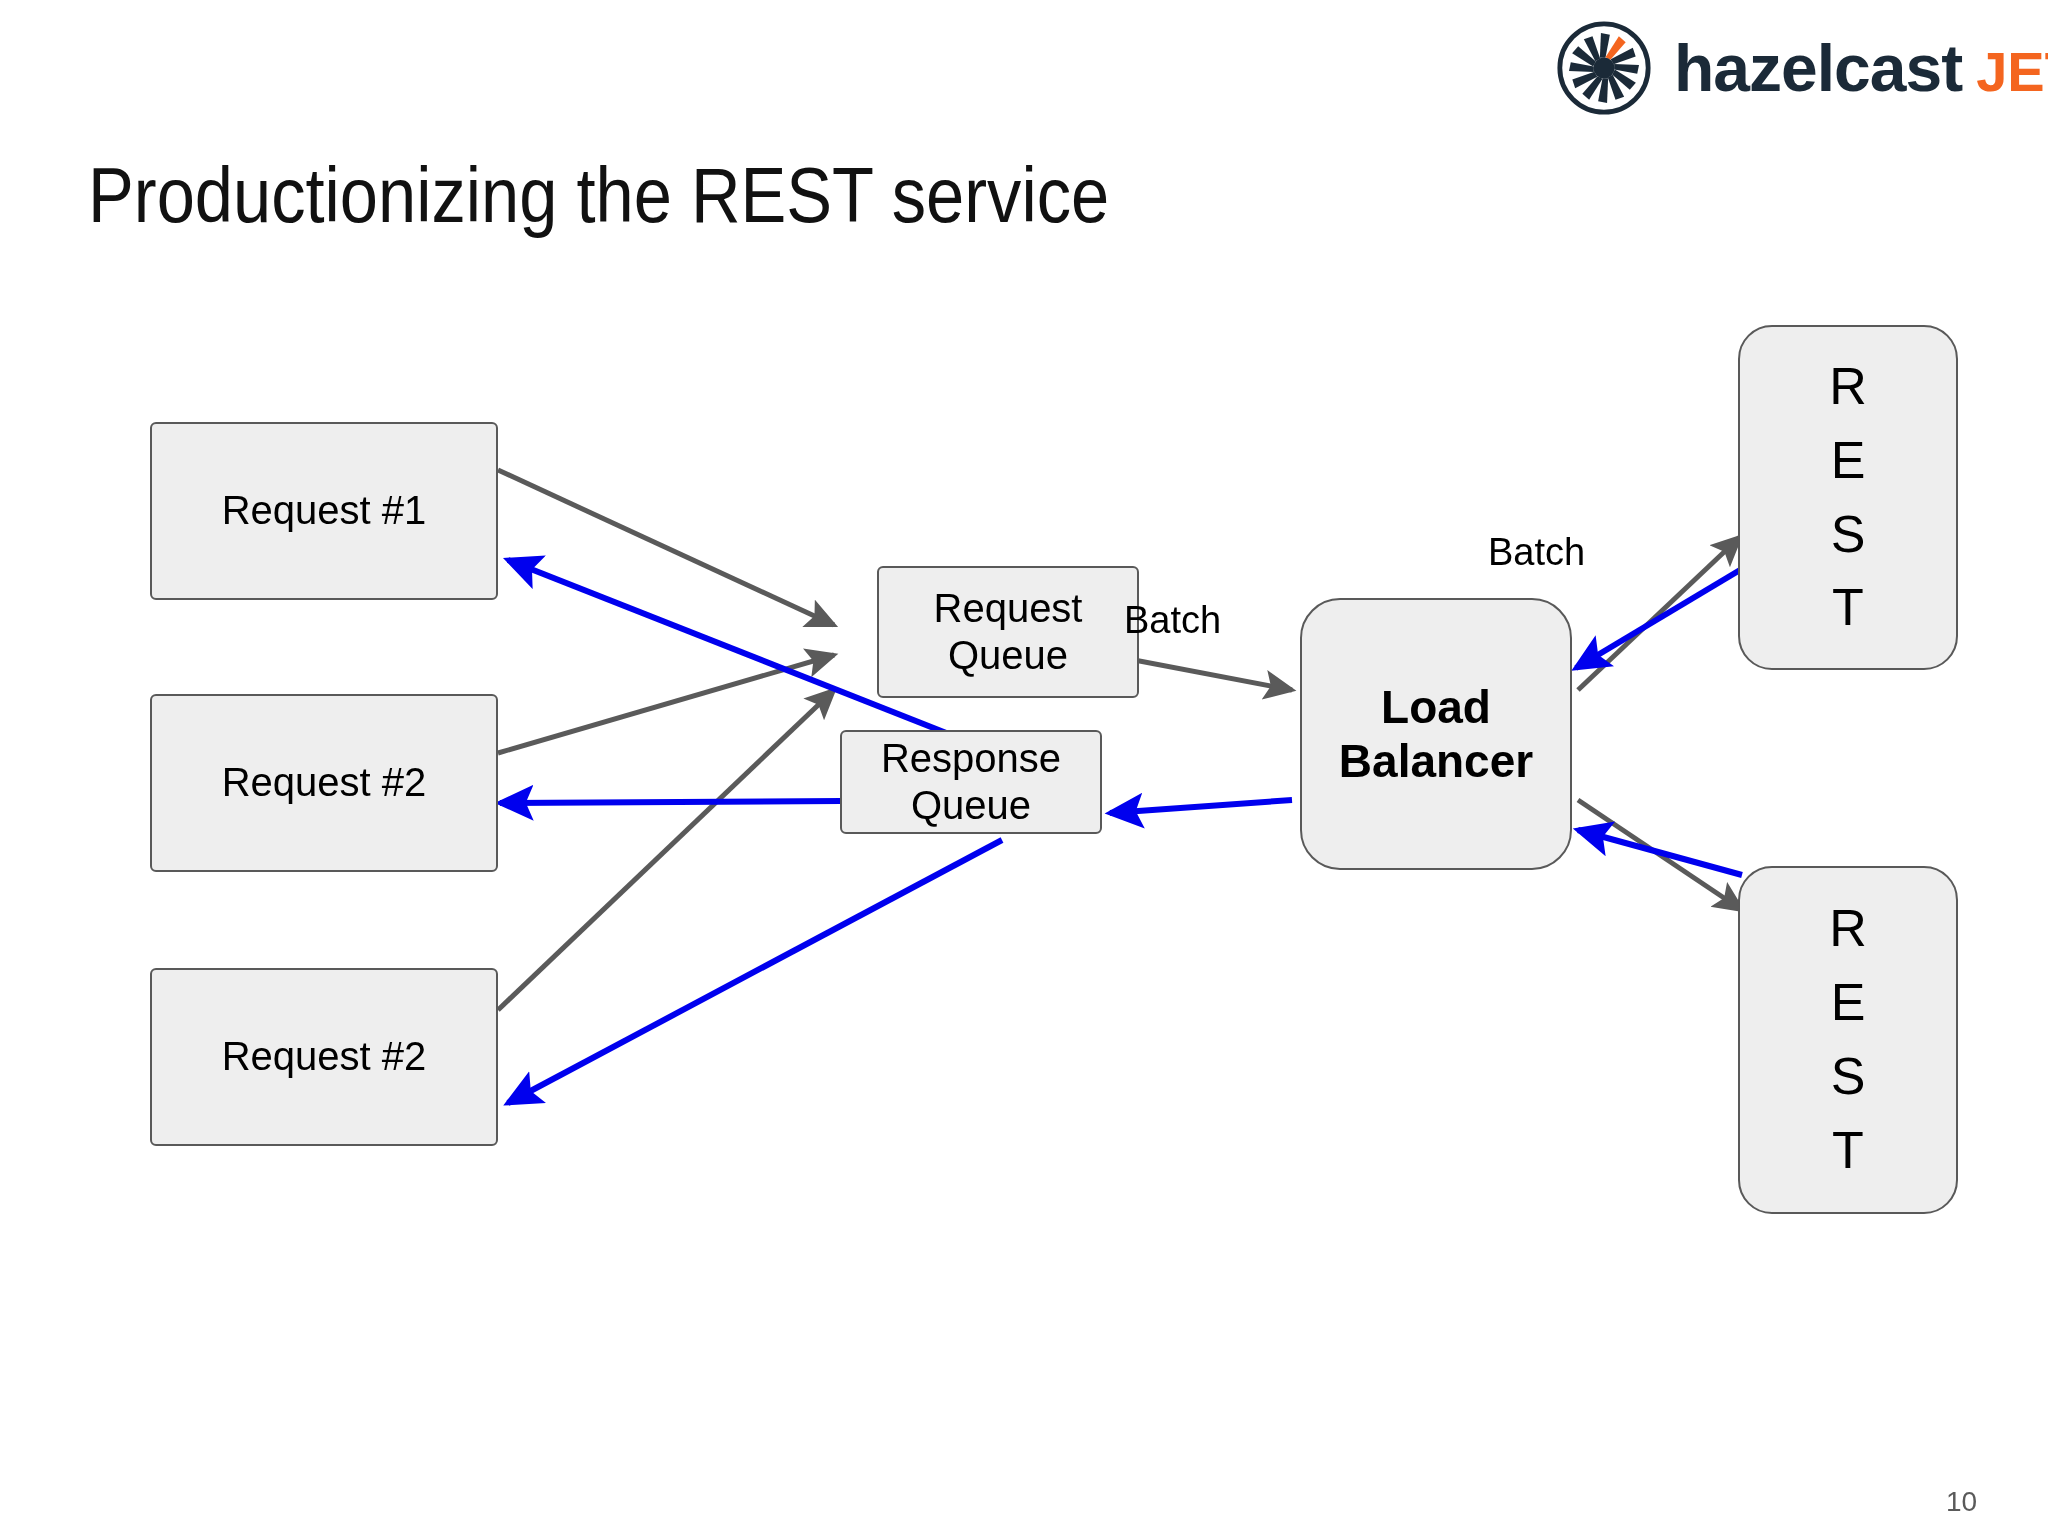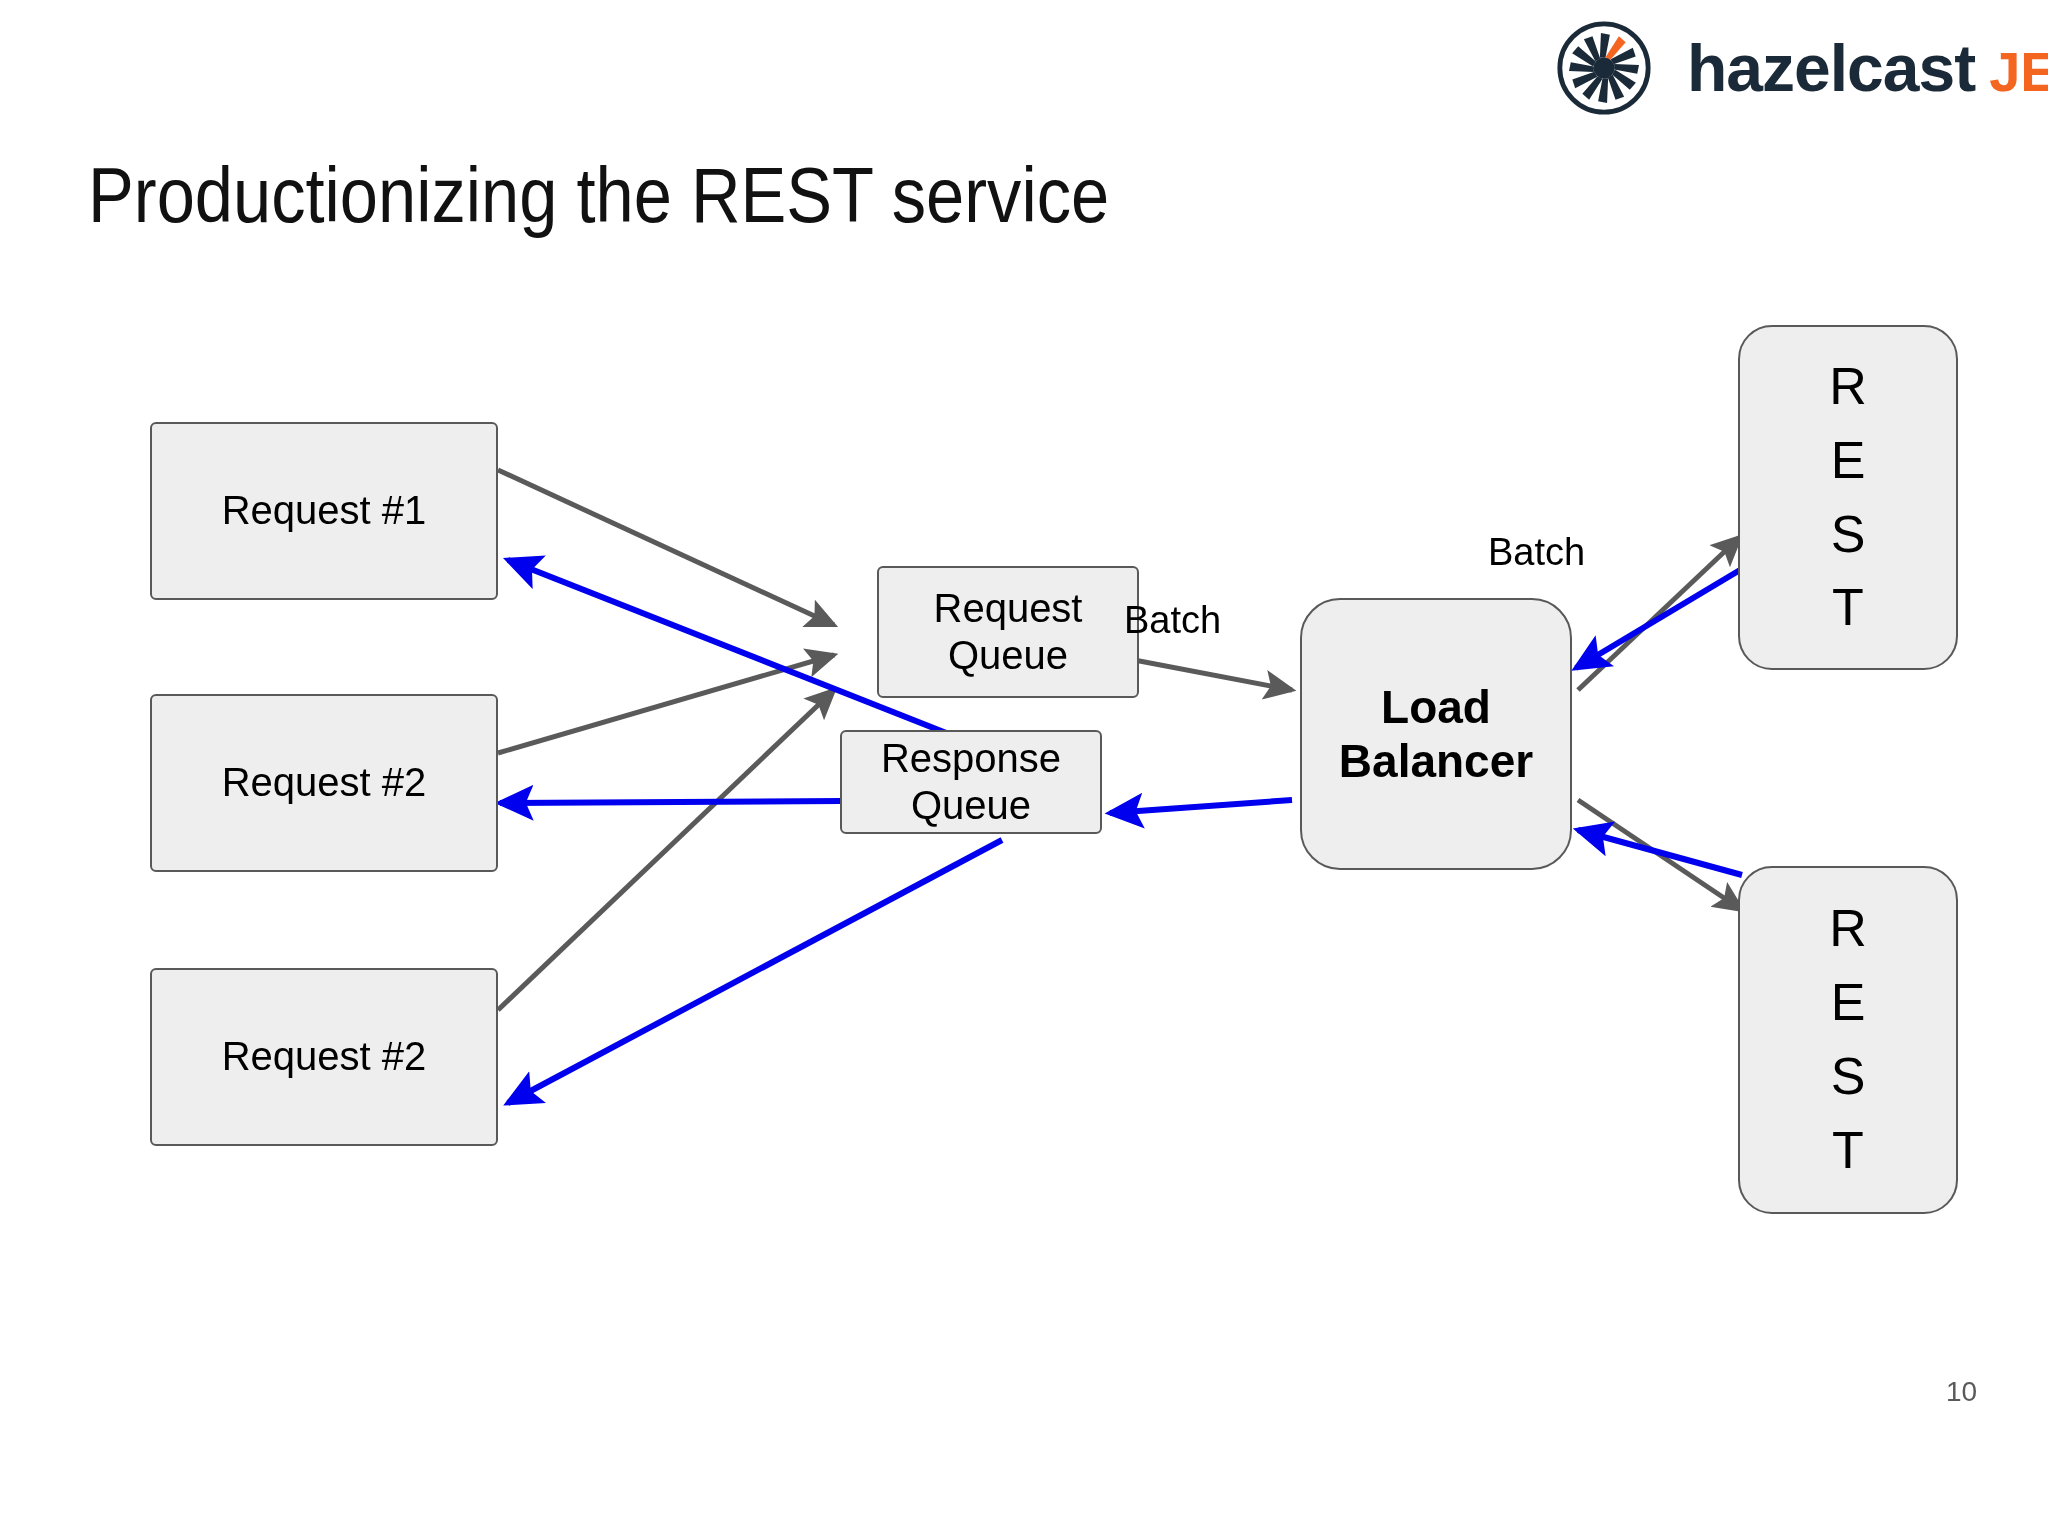--- a/index.html
+++ b/index.html
@@ -18,21 +18,21 @@
 
   
   #logo {
     position: absolute;
     left: 1556px;
     top: 18px;
     width: 460px;
     height: 100px;
     display: flex;
     align-items: center;
-    gap: 35px;
+    gap: 22px;
   }
   #logo-mark {
     width: 96px;
     height: 96px;
     flex: 0 0 auto;
   }
   #logo-wordmark {
     display: flex;
     align-items: baseline;
     gap: 14px;
@@ -62,21 +62,21 @@
     font-family: "Liberation Sans Narrow", "Liberation Sans", sans-serif;
     transform: scaleX(0.88);
     transform-origin: left center;
     white-space: nowrap;
   }
 
   
   #page-number {
     position: absolute;
     left: 1946px;
-    top: 1376px;
+    top: 1486px;
     font-size: 28px;
     color: #5a5a5a;
   }
 
   
   #diagram {
     position: absolute;
     left: 0;
     top: 0;
     width: 2048px;

